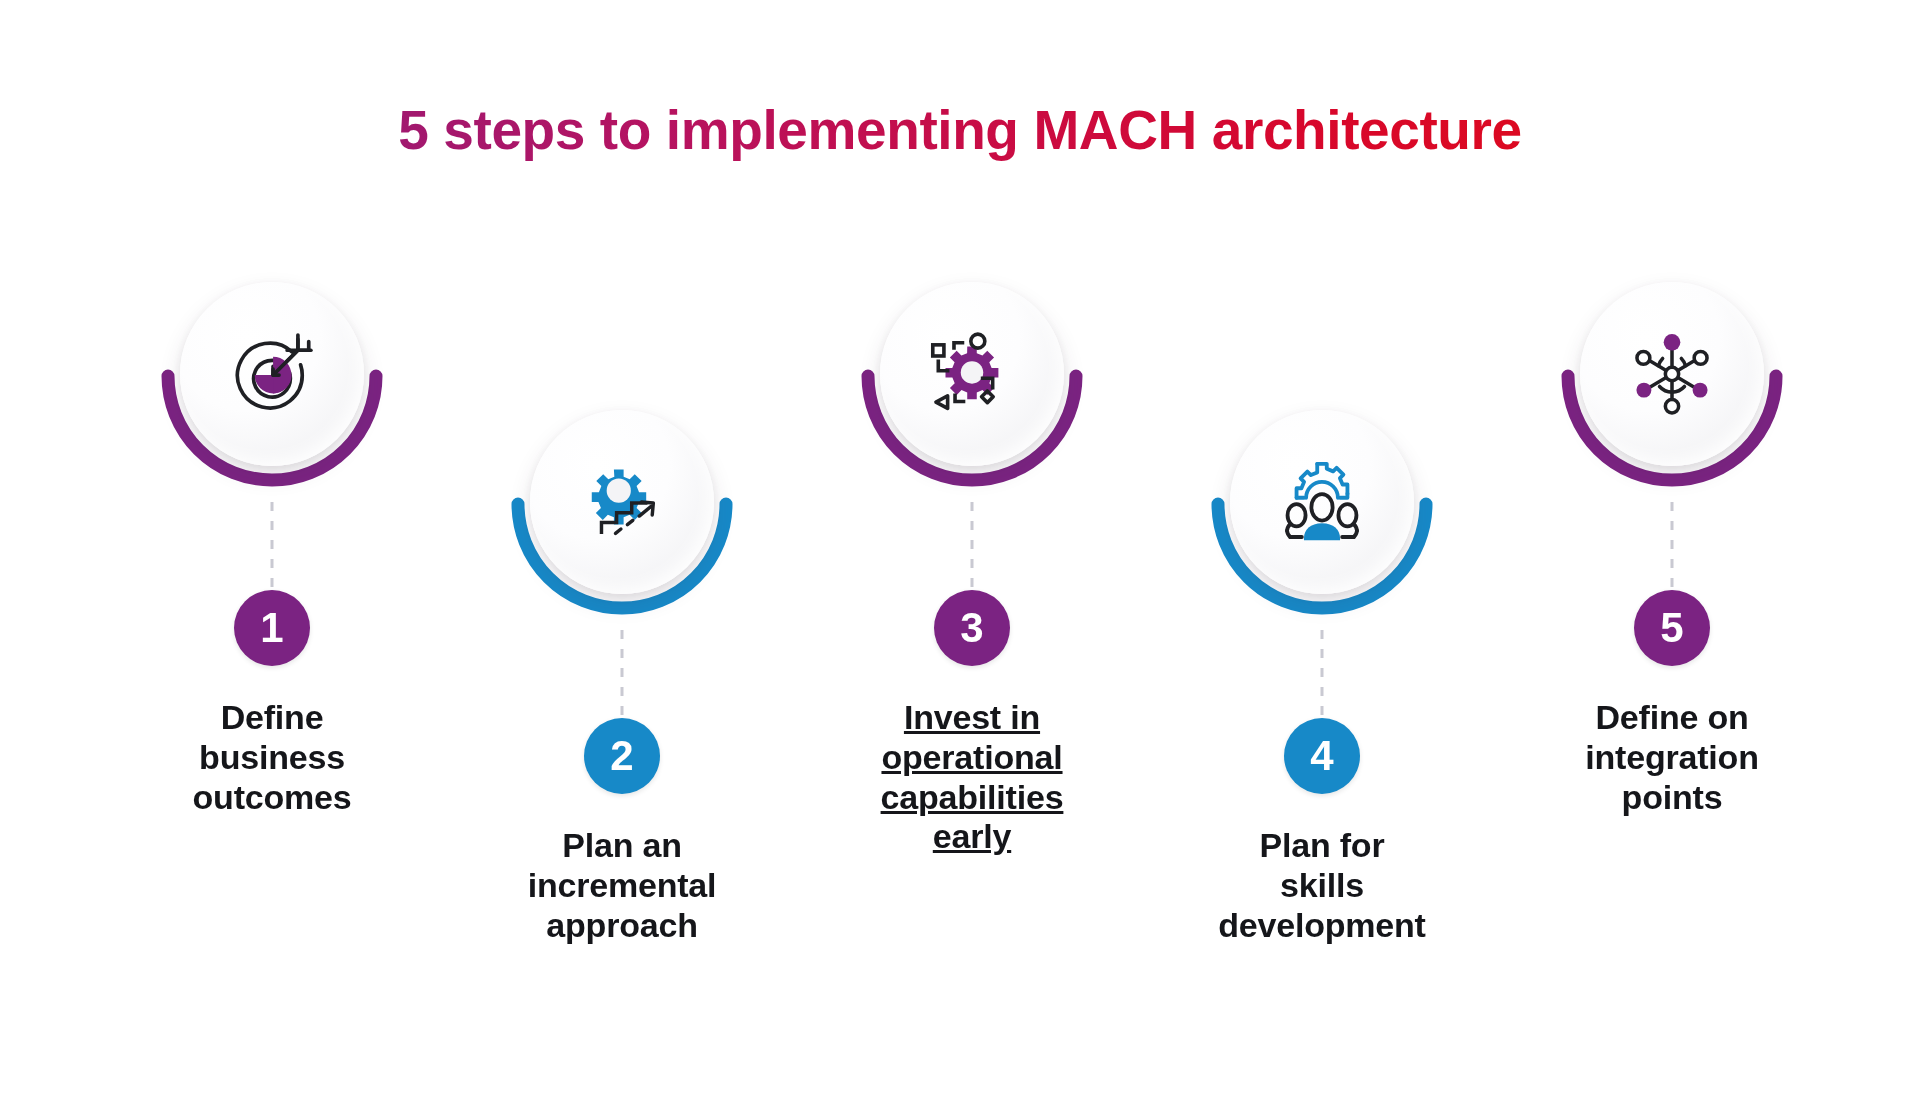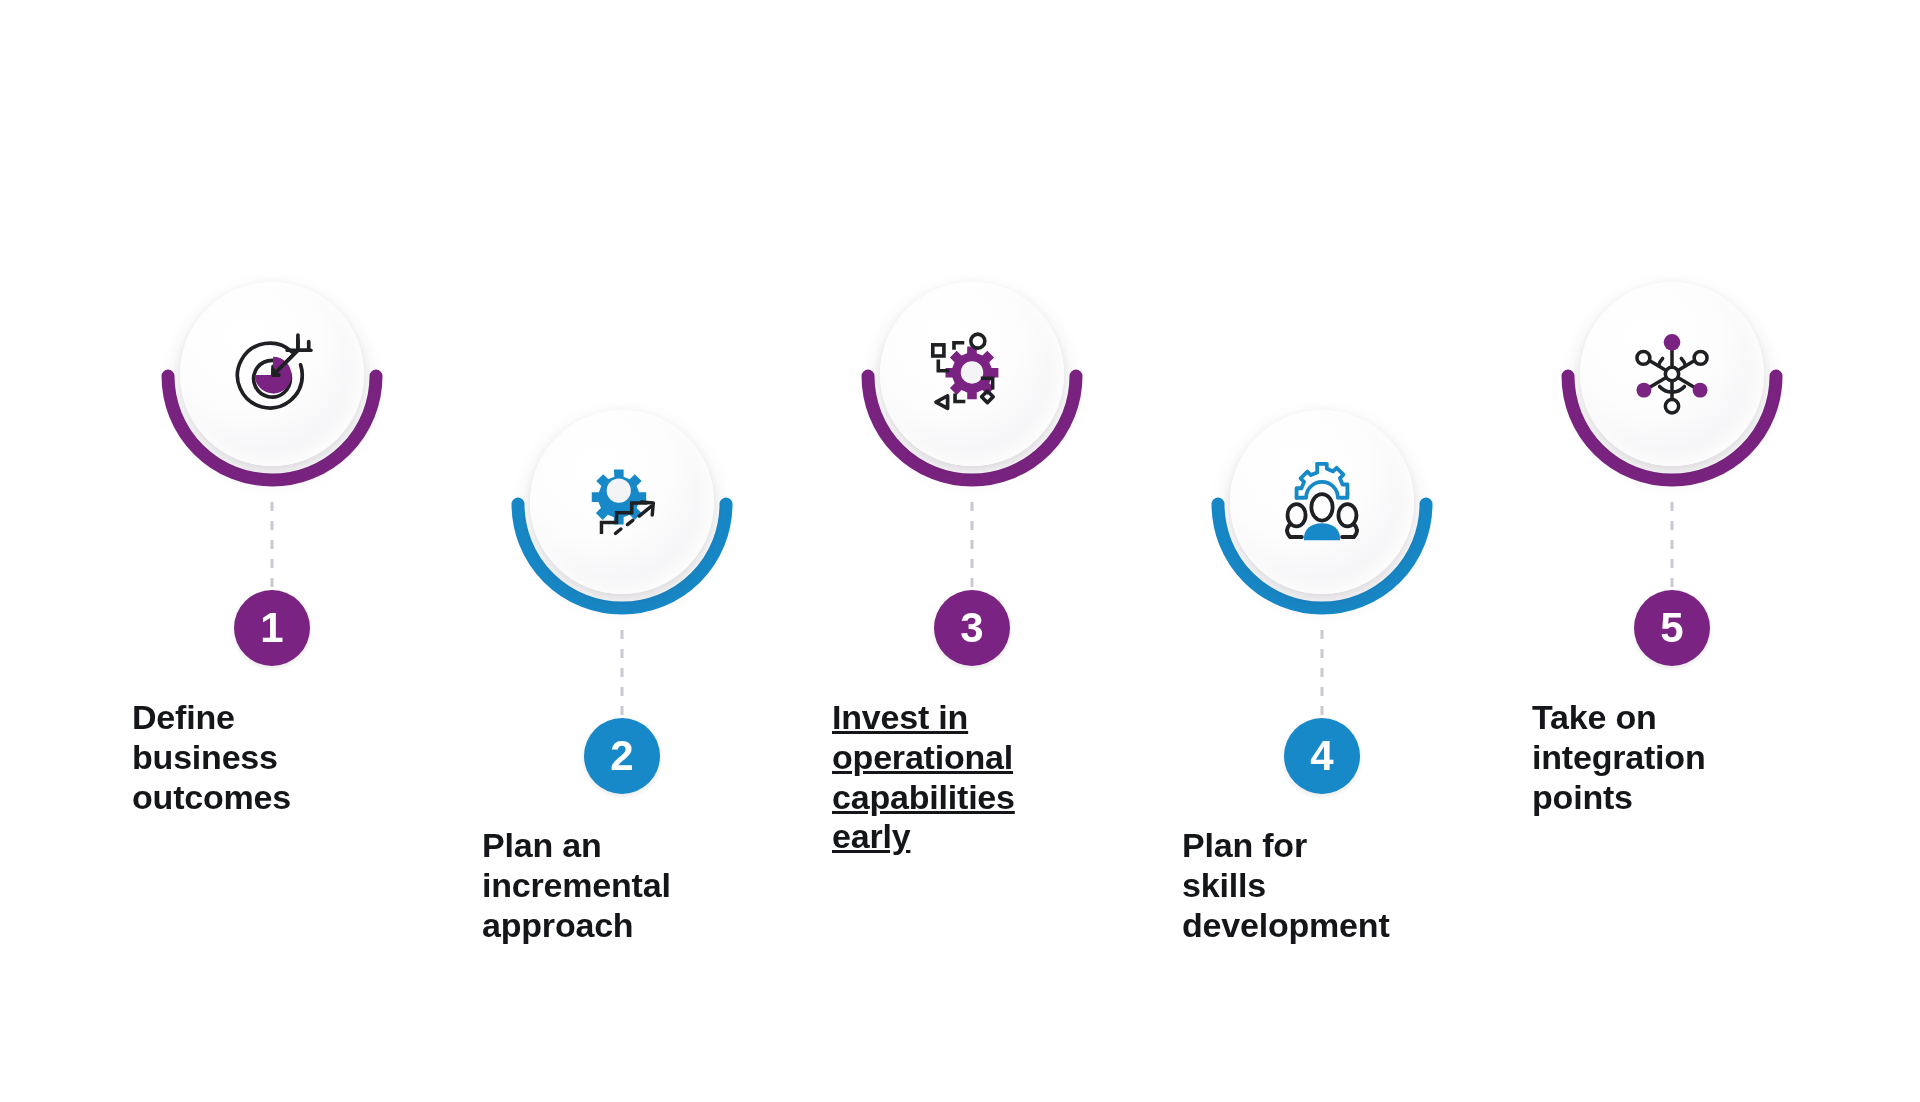--- a/index.html
+++ b/index.html
@@ -129,33 +129,35 @@
     line-height: 1;
     box-shadow: 0 2px 5px rgba(0,0,0,0.10);
   }
 
   
   .label {
     position: absolute;
     left: 50%;
     transform: translateX(-50%);
     width: 280px;
+    text-align: center;
     font-size: 34px;
     font-weight: 700;
     line-height: 1.17;
     color: #15161a;
     letter-spacing: -0.2px;
     white-space: pre-line;
   }
 </style>
 </head>
 <body>
 
 <div class="canvas">
 
+  <h1 class="title">5 steps to implementing MACH architecture</h1>
 
   <div class="steps">
 
     <div class="step" style="left:122px;">
       <div class="disc-wrap" style="top:272px;">
         <svg class="arc" viewBox="0 0 230 230">
           <path d="M11 104 A104 104 0 0 0 219 104" fill="none" stroke="#7b2382" stroke-width="13" stroke-linecap="round"></path>
         </svg>
         <div class="disc">
           <svg width="108" height="108" viewBox="0 0 100 100">
@@ -329,19 +331,19 @@
             <circle cx="50" cy="81" r="6.4" fill="#ffffff" stroke="#1f2024" stroke-width="3.4"></circle>
           </svg>
         </div>
       </div>
       <div class="connector" style="top:502px; height:88px;">
         <div class="dash"></div>
       </div>
       <div class="badge" style="top:590px; background:#7b2382;">
         <span>5</span>
       </div>
-      <div class="label" style="top:698px;">Take on
+      <div class="label" style="top:698px;">Define on
 integration
 points</div>
     </div>
 
   </div>
 </div>
 
 </body></html>

